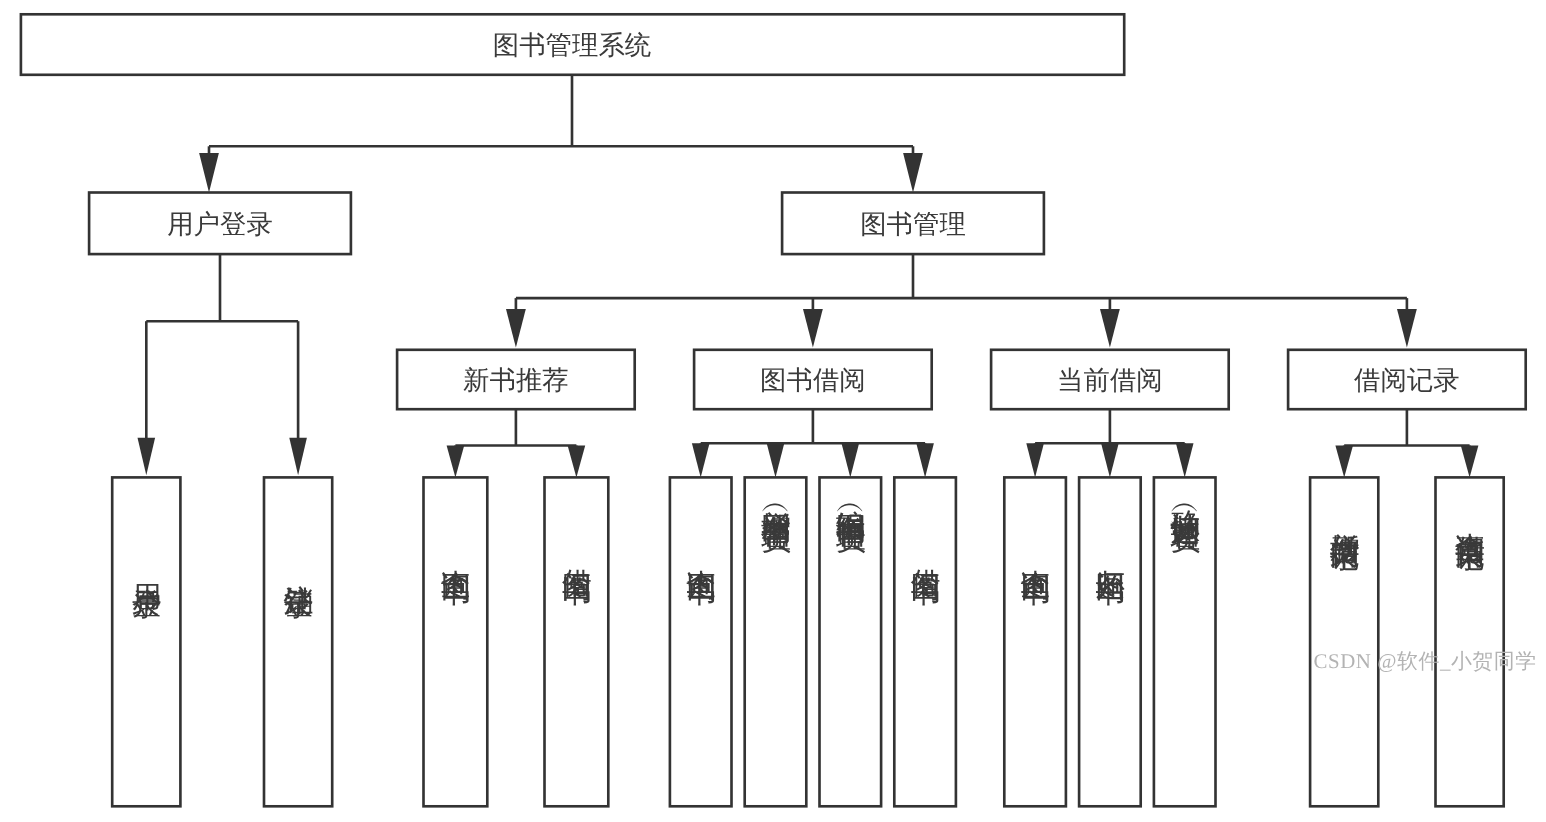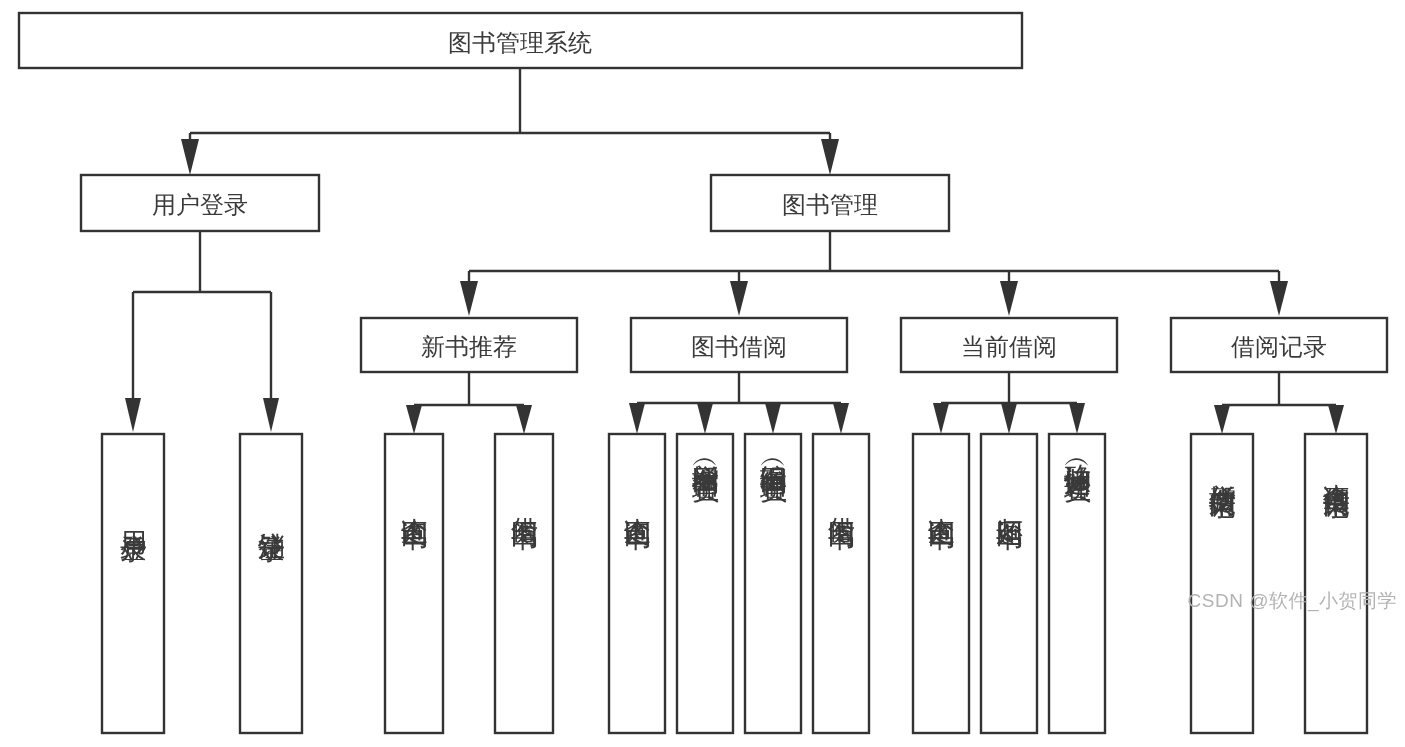--- a/index.html
+++ b/index.html
@@ -64,21 +64,21 @@
     position: absolute;
     display: flex;
     align-items: flex-start;
     justify-content: center;
     pointer-events: none;
   }
   .watermark {
     position: absolute;
     right: 8px;
     bottom: 3px;
-    font-family: Liberation Sans, sans-serif;
+    font-family: Liberation Serif, serif;
     font-size: 19px;
     color: #b3b3b3;
     white-space: nowrap;
     letter-spacing: 0.5px;
   }
 </style>
 </head>
 <body>
 
 <div id="diagram-root">

